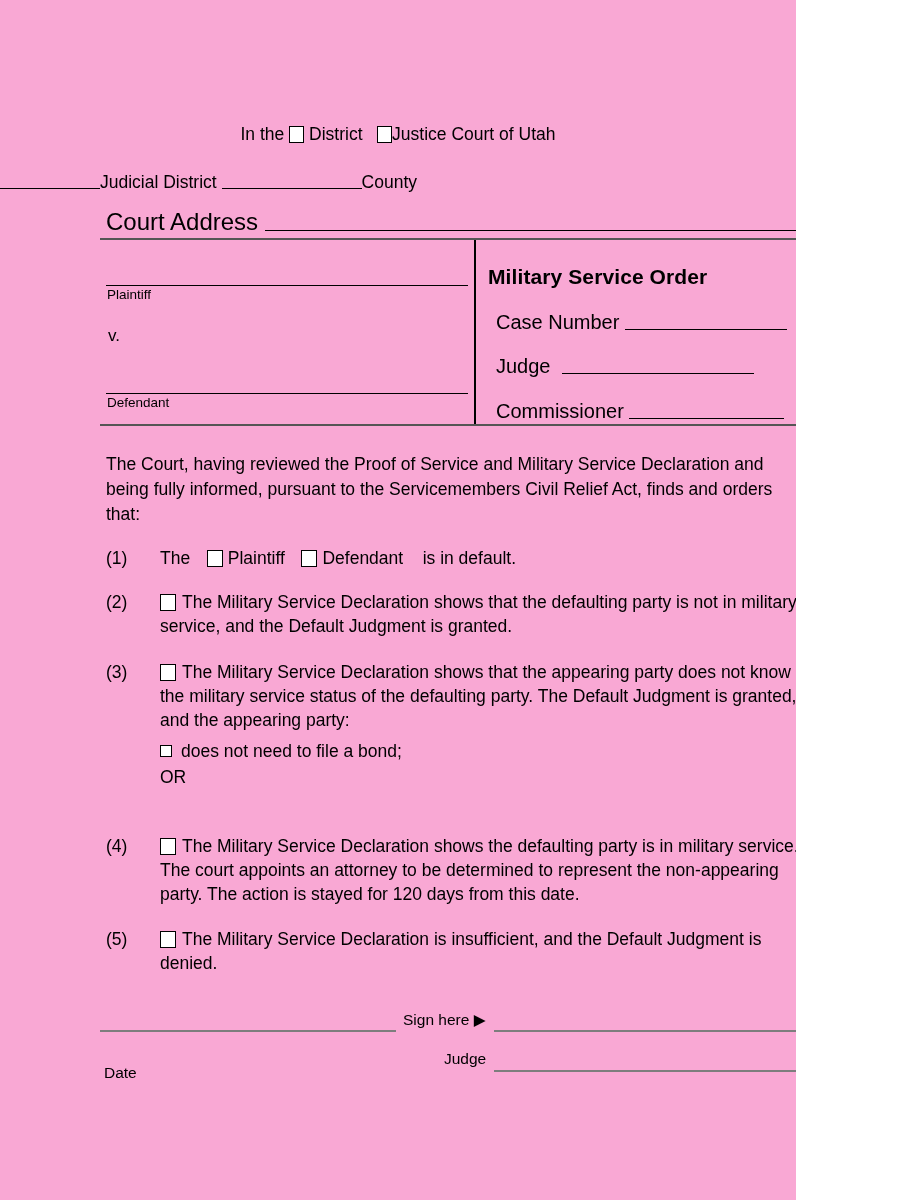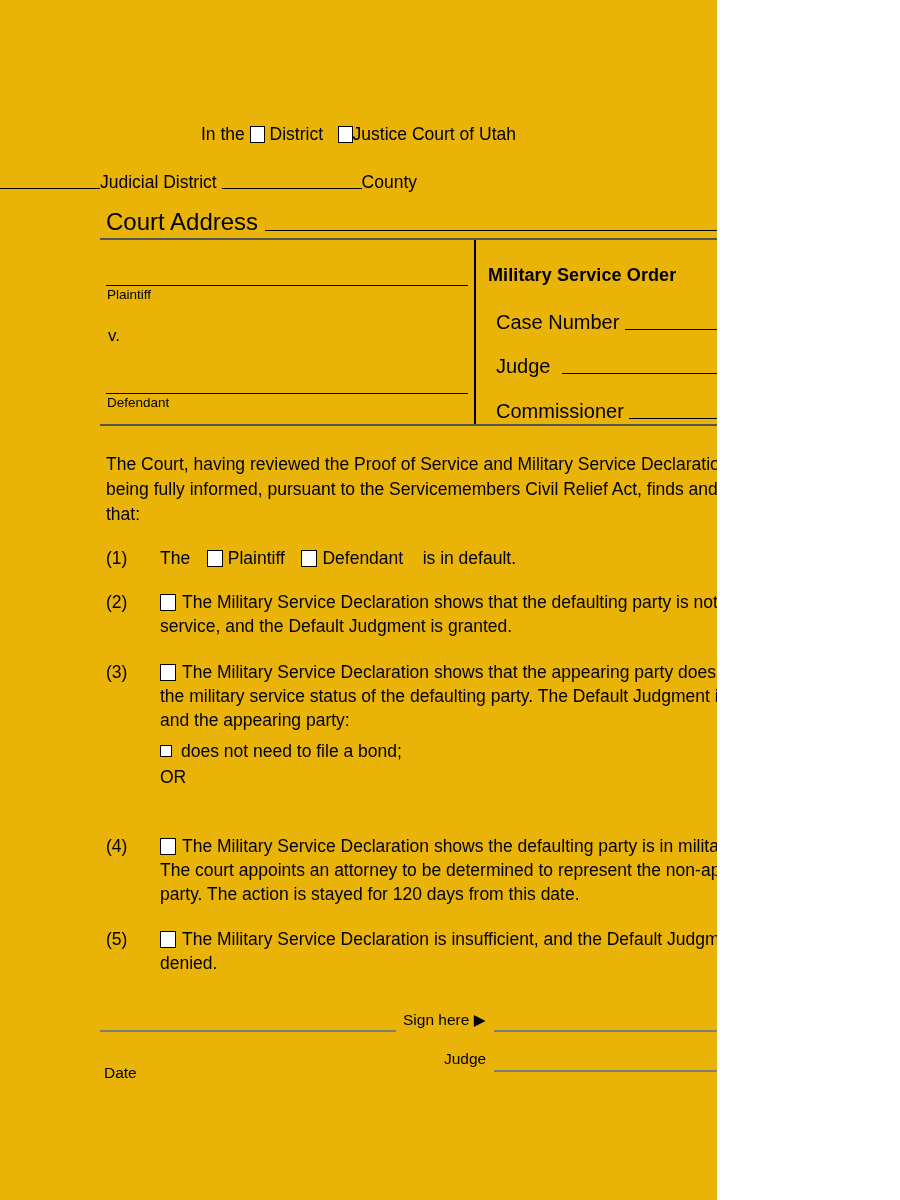--- a/index.html
+++ b/index.html
@@ -9,23 +9,23 @@
     background: #ffffff;
   }
   body {
     font-family: "Liberation Sans", sans-serif;
     color: #000000;
     -webkit-font-smoothing: antialiased;
   }
 
   .page {
     position: relative;
-    width: 717px;
+    width: 796px;
     height: 1200px;
-    background: #eab308;
+    background: #f9a8d4;
     overflow: hidden;
   }
 
   
   .blank {
     border-bottom: 1.6px solid #000;
     display: inline-block;
     vertical-align: baseline;
     height: 0.95em;
     margin-bottom: -1px;
@@ -124,21 +124,21 @@
     position: absolute;
     left: 2px;
     top: 86px;
     font-size: 17px;
   }
 
   .cap-title {
     position: absolute;
     left: 0;
     top: 25px;
-    font-size: 18px;
+    font-size: 21px;
     font-weight: bold;
     letter-spacing: 0.1px;
   }
   .cap-field {
     position: absolute;
     left: 8px;
     font-size: 20px;
     white-space: nowrap;
   }
 

